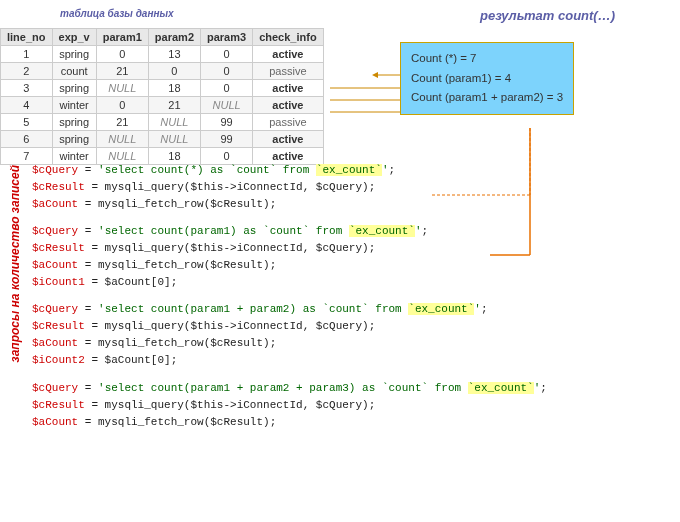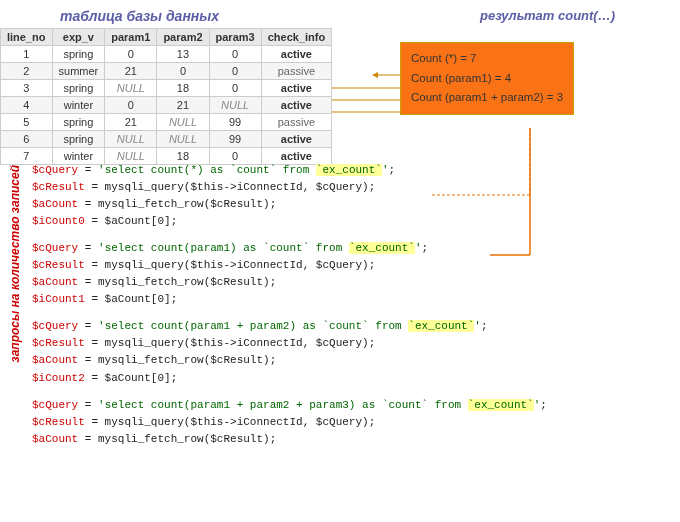--- a/index.html
+++ b/index.html
@@ -12,21 +12,21 @@
       position: relative;
       overflow: hidden;
     }
 
     
     .header-label-left {
       position: absolute;
       top: 8px;
       left: 60px;
       color: #5b5ea6;
-      font-size: 14px;
+      font-size: 10px;
       font-weight: bold;
       font-style: italic;
     }
     .header-label-right {
       position: absolute;
       top: 8px;
       left: 480px;
       color: #5b5ea6;
       font-size: 13px;
       font-weight: bold;
@@ -57,21 +57,21 @@
     .db-table tr:nth-child(odd) td { background: #fff; }
     .db-table tr:nth-child(even) td { background: #f5f5f5; }
     .db-table .highlight-row td { background: #fffacd; }
     .db-table .null-val { color: #888; font-style: italic; }
 
     
     .result-box {
       position: absolute;
       top: 42px;
       left: 400px;
-      background: #f97316;
+      background: #7dd3fc;
       border: 1px solid #c8a200;
       padding: 6px 10px;
       font-size: 11.5px;
       color: #333;
       line-height: 1.7;
       white-space: nowrap;
     }
 
     
     .sidebar-label {
@@ -153,21 +153,21 @@
       <tr>
         <td>1</td>
         <td>spring</td>
         <td>0</td>
         <td>13</td>
         <td>0</td>
         <td style="font-weight: bold;">active</td>
       </tr>
       <tr>
         <td>2</td>
-        <td>summer</td>
+        <td>count</td>
         <td>21</td>
         <td>0</td>
         <td>0</td>
         <td style="color: rgb(102, 102, 102);">passive</td>
       </tr>
       <tr>
         <td>3</td>
         <td>spring</td>
         <td class="null-val">NULL</td>
         <td>18</td>
@@ -215,21 +215,20 @@
     <div>Count (param1 + param2) = 3</div>
   </div>
 
 <div class="sidebar-label">запросы на количество записей</div>
 
 <div class="code-area" id="code-area">
     <div class="code-block">
       <span class="code-line"><span style="color: rgb(204, 0, 0);">$cQuery</span><span style="color: rgb(34, 34, 34);"> = </span><span><span style="color: rgb(0, 102, 0);">'select count(*) as `count` from </span><span style="color: rgb(0, 102, 0); background: rgb(255, 255, 153);">`ex_count`</span><span style="color: rgb(0, 102, 0);">'</span></span><span style="color: rgb(34, 34, 34);">;</span></span>
       <span class="code-line"><span style="color: rgb(204, 0, 0);">$cResult</span><span style="color: rgb(34, 34, 34);"> = mysqli_query($this-&gt;iConnectId, $cQuery);</span></span>
       <span class="code-line"><span style="color: rgb(204, 0, 0);">$aCount</span><span style="color: rgb(34, 34, 34);"> = mysqli_fetch_row($cResult);</span></span>
-      <span class="code-line"><span style="color: rgb(204, 0, 0);">$iCount0</span><span style="color: rgb(34, 34, 34);"> = $aCount[0];</span></span>
     </div>
     <div class="code-block">
       <span class="code-line"><span style="color: rgb(204, 0, 0);">$cQuery</span><span style="color: rgb(34, 34, 34);"> = </span><span><span style="color: rgb(0, 102, 0);">'select count(param1) as `count` from </span><span style="color: rgb(0, 102, 0); background: rgb(255, 255, 153);">`ex_count`</span><span style="color: rgb(0, 102, 0);">'</span></span><span style="color: rgb(34, 34, 34);">;</span></span>
       <span class="code-line"><span style="color: rgb(204, 0, 0);">$cResult</span><span style="color: rgb(34, 34, 34);"> = mysqli_query($this-&gt;iConnectId, $cQuery);</span></span>
       <span class="code-line"><span style="color: rgb(204, 0, 0);">$aCount</span><span style="color: rgb(34, 34, 34);"> = mysqli_fetch_row($cResult);</span></span>
       <span class="code-line"><span style="color: rgb(204, 0, 0);">$iCount1</span><span style="color: rgb(34, 34, 34);"> = $aCount[0];</span></span>
     </div>
     <div class="code-block">
       <span class="code-line"><span style="color: rgb(204, 0, 0);">$cQuery</span><span style="color: rgb(34, 34, 34);"> = </span><span><span style="color: rgb(0, 102, 0);">'select count(param1 + param2) as `count` from </span><span style="color: rgb(0, 102, 0); background: rgb(255, 255, 153);">`ex_count`</span><span style="color: rgb(0, 102, 0);">'</span></span><span style="color: rgb(34, 34, 34);">;</span></span>
       <span class="code-line"><span style="color: rgb(204, 0, 0);">$cResult</span><span style="color: rgb(34, 34, 34);"> = mysqli_query($this-&gt;iConnectId, $cQuery);</span></span>

